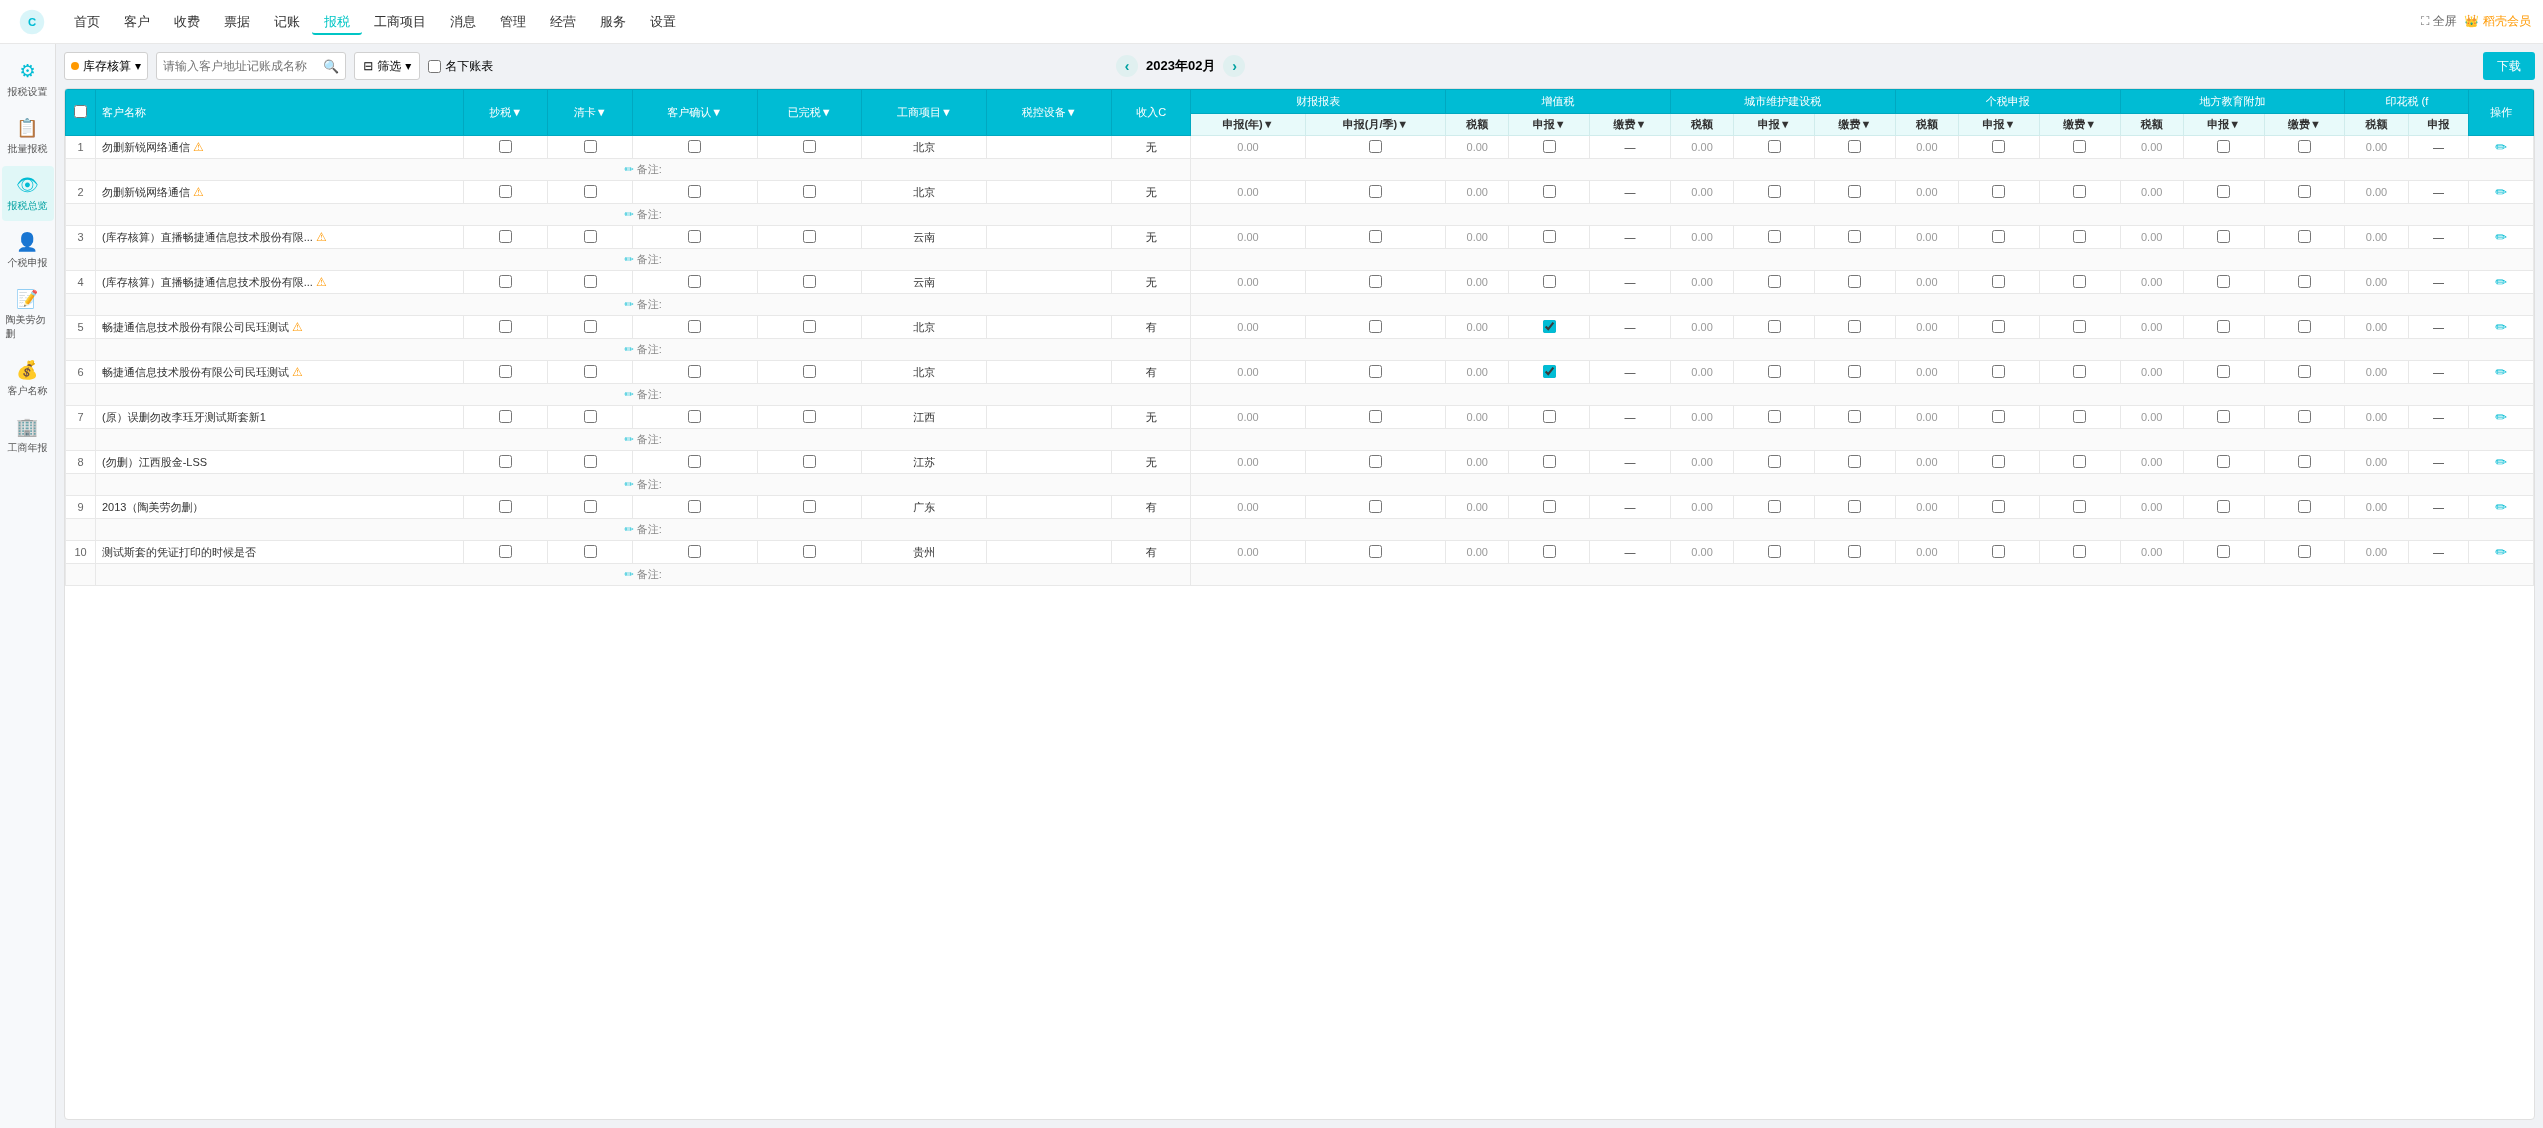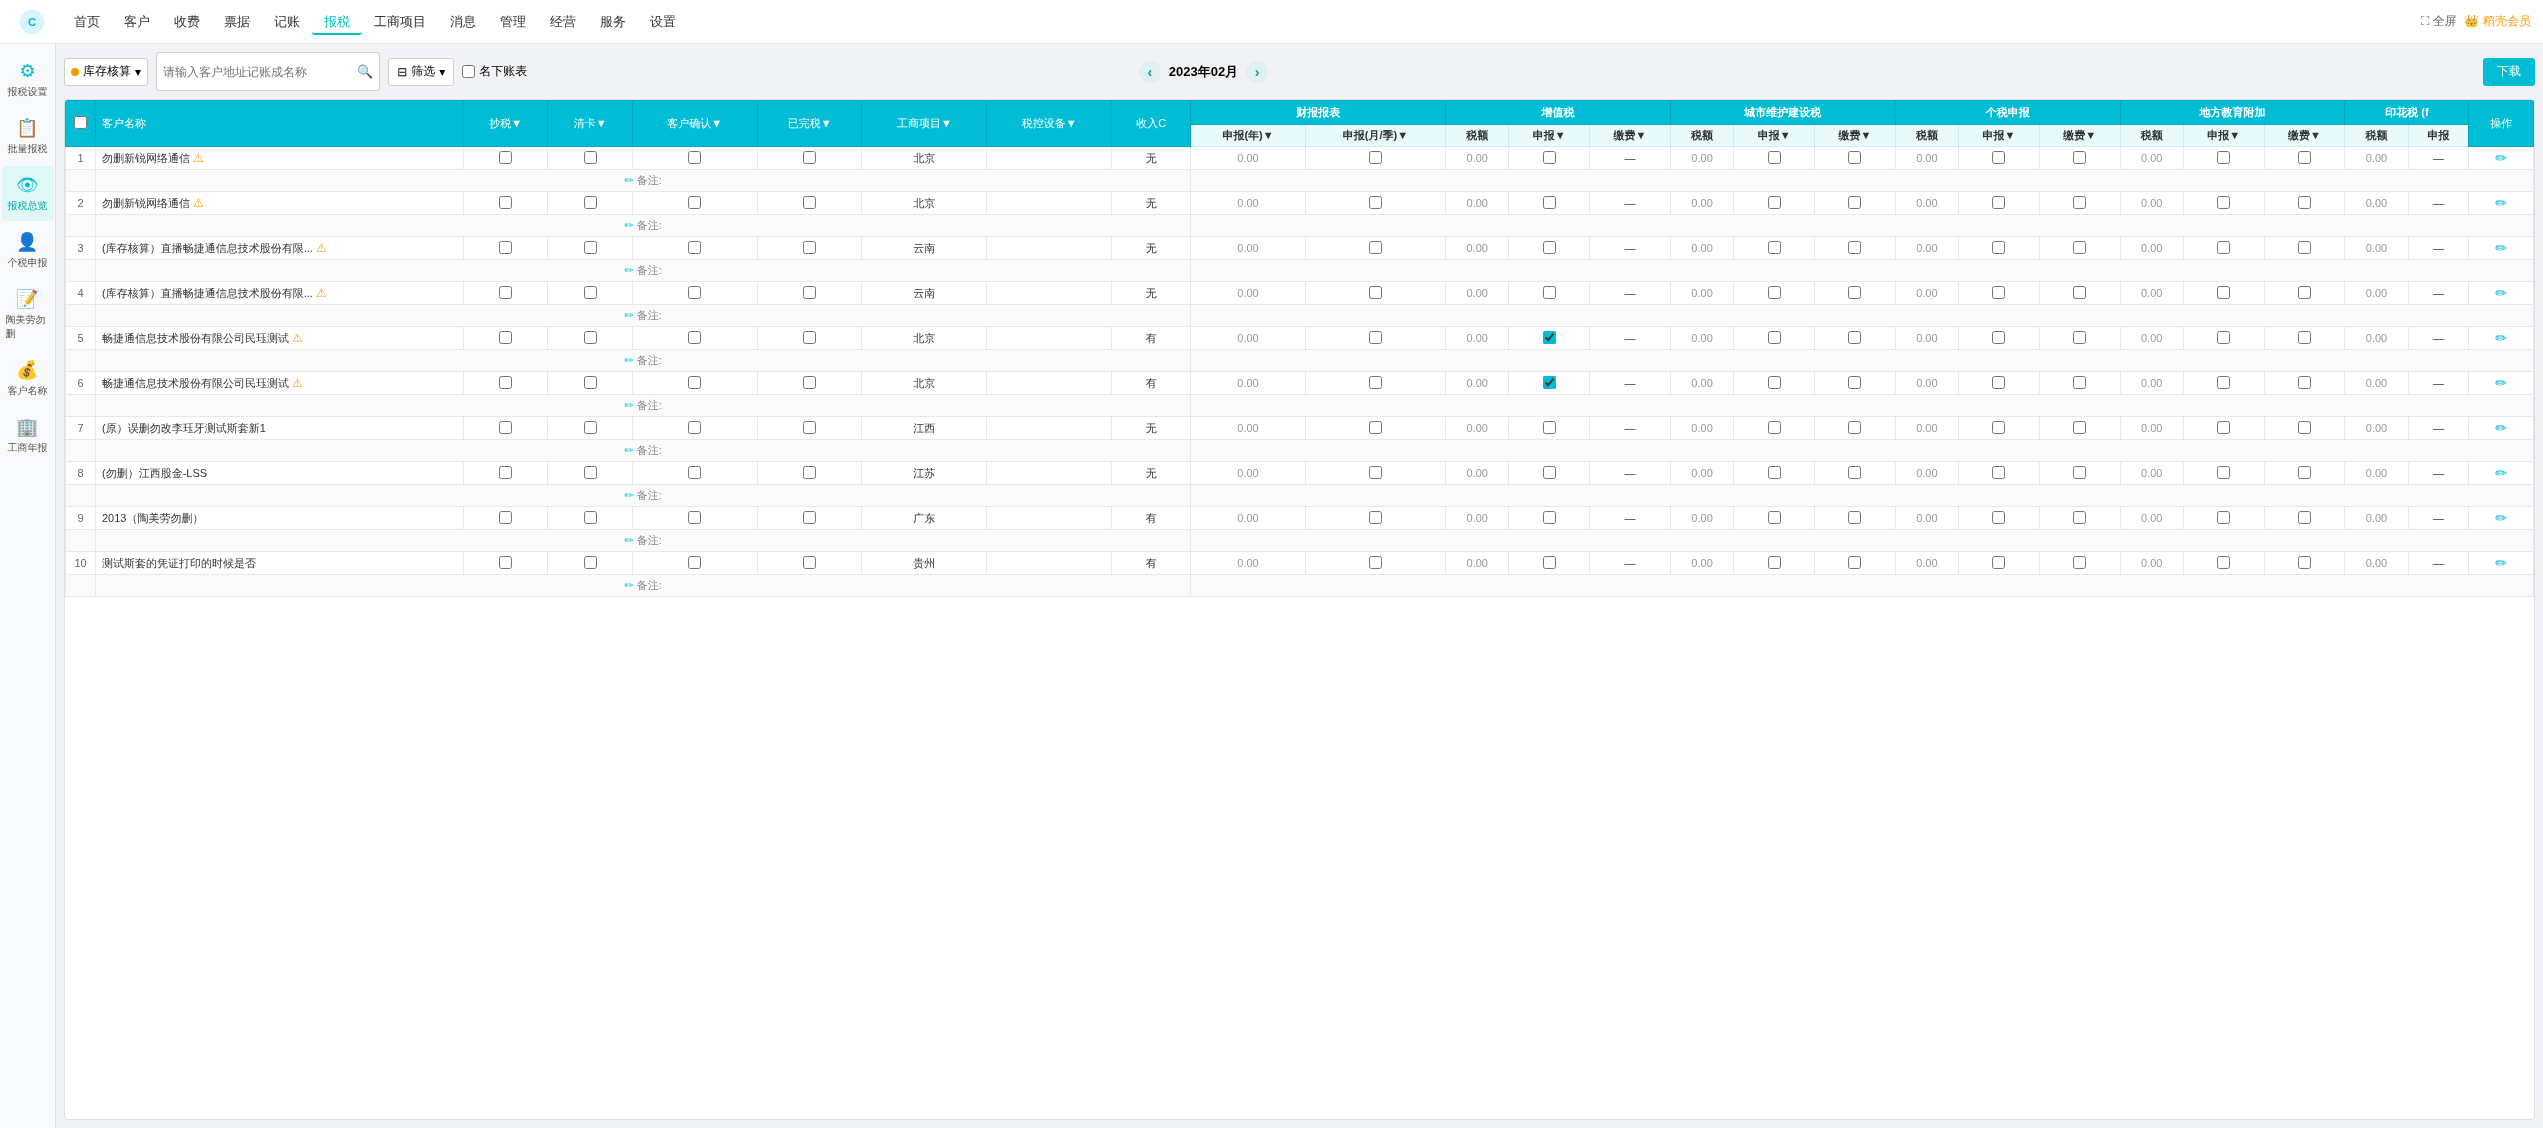--- a/index.html
+++ b/index.html
@@ -88,22 +88,21 @@
       cursor: pointer;
     }
     .select-box .dot { width: 8px; height: 8px; background: #f90; border-radius: 50%; }
     .search-box {
       display: flex;
       align-items: center;
       border: 1px solid #d0d0d0;
       border-radius: 3px;
       background: #fff;
       padding: 3px 6px;
-      height: 39px;
-      gap: 34px;
+      height: 28px;
     }
     .search-box input {
       border: none;
       outline: none;
       font-size: 12px;
       width: 160px;
       background: transparent;
     }
     .search-icon { color: #999; font-size: 13px; }
     .filter-btn {
@@ -168,21 +167,21 @@
       width: max-content;
       min-width: 100%;
     }
 
     
     .th-group {
       background: #00bcd4;
       color: #fff;
       text-align: center;
       font-size: 11px;
-      font-weight: bold;
+      font-weight: normal;
       border: 1px solid #00a8c0;
       padding: 4px 6px;
       white-space: nowrap;
       margin-top: 45px;
     }
     .th-sub {
       background: #e8fafa;
       color: #333;
       text-align: center;
       font-size: 11px;

